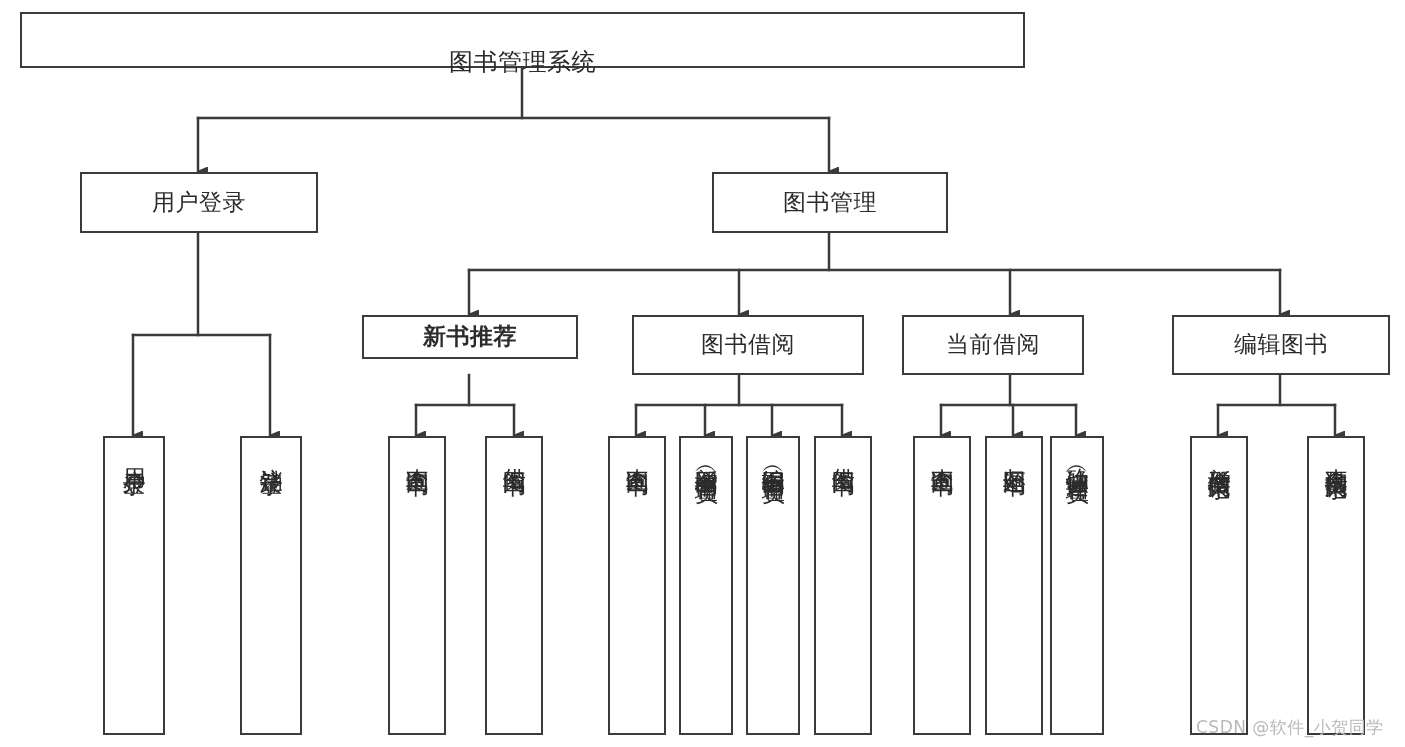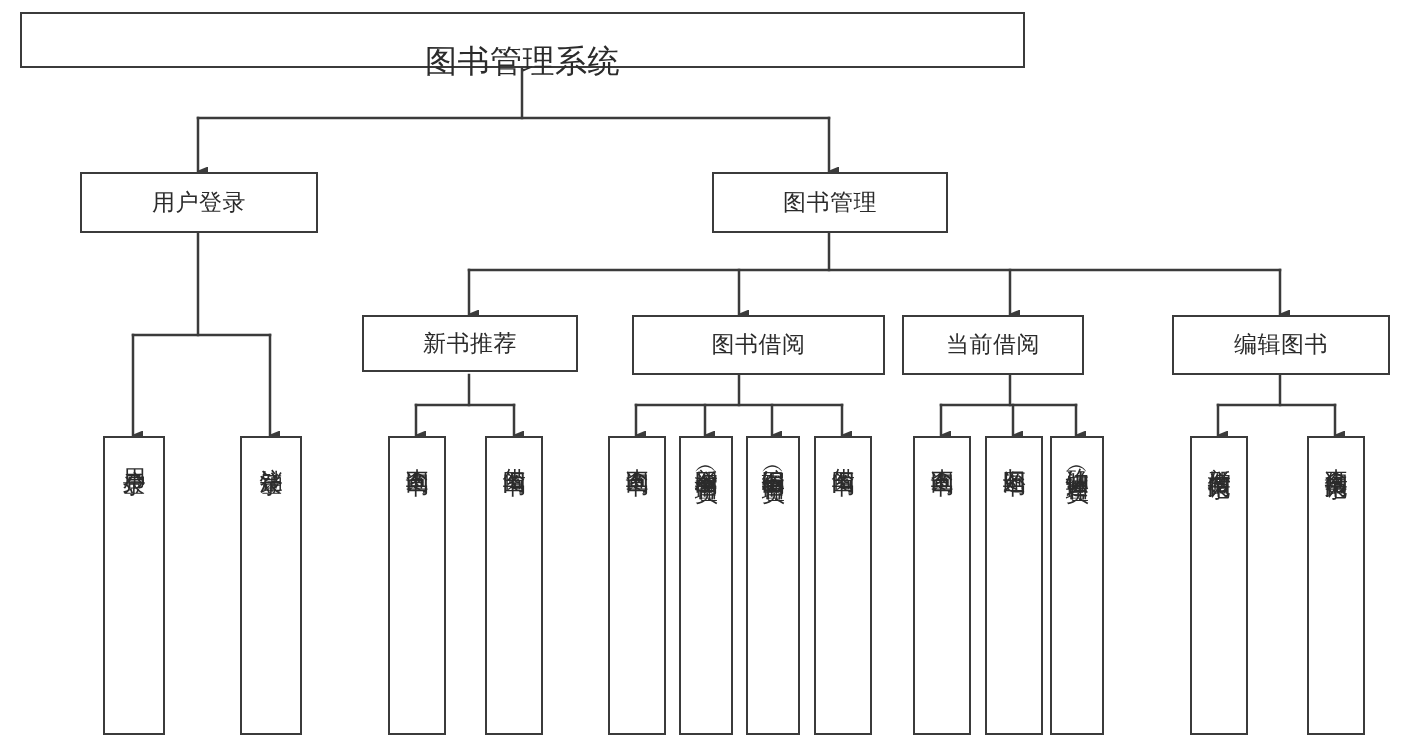--- a/index.html
+++ b/index.html
@@ -43,21 +43,21 @@
     letter-spacing: 0.5px;
   }
   .node.horizontal .node-label {
     font-size: 23px;
     white-space: nowrap;
   }
   .node.root {
     border-width: 2px;
   }
   .node.root .node-label {
-    font-size: 32px;
+    font-size: 24px;
     margin-top: 44px;
   }
   .node.vertical {
     align-items: flex-start;
     padding-top: 12px;
   }
   .node.vertical .node-label {
     writing-mode: vertical-rl;
     text-orientation: upright;
     font-size: 23px;
@@ -125,24 +125,24 @@
   <div id="nodes-layer">
       <div class="node root horizontal" style="left: 20px; top: 12px; width: 1005px; height: 56px;">
         <span class="node-label">图书管理系统</span>
       </div>
       <div class="node level1 horizontal" style="left: 80px; top: 172px; width: 238px; height: 61px;">
         <span class="node-label">用户登录</span>
       </div>
       <div class="node level1 horizontal" style="left: 712px; top: 172px; width: 236px; height: 61px;">
         <span class="node-label">图书管理</span>
       </div>
-      <div class="node level2 horizontal" style="left: 362px; top: 315px; width: 216px; height: 57px;">
+      <div class="node level2 horizontal" style="left: 362px; top: 315px; width: 216px; height: 44px; font-weight: bold;">
         <span class="node-label">新书推荐</span>
       </div>
-      <div class="node level2 horizontal" style="left: 632px; top: 315px; width: 253px; height: 60px;">
+      <div class="node level2 horizontal" style="left: 632px; top: 315px; width: 232px; height: 60px;">
         <span class="node-label">图书借阅</span>
       </div>
       <div class="node level2 horizontal" style="left: 902px; top: 315px; width: 182px; height: 60px;">
         <span class="node-label">当前借阅</span>
       </div>
       <div class="node level2 horizontal" style="left: 1172px; top: 315px; width: 218px; height: 60px;">
         <span class="node-label">编辑图书</span>
       </div>
       <div class="node leaf vertical" style="left: 103px; top: 436px; width: 62px; height: 299px;">
         <span class="node-label">用户登录</span>
@@ -178,14 +178,15 @@
         <span class="node-label">确认归还（管理员）</span>
       </div>
       <div class="node leaf vertical" style="left: 1190px; top: 436px; width: 58px; height: 299px;">
         <span class="node-label">新增借阅记录</span>
       </div>
       <div class="node leaf vertical" style="left: 1307px; top: 436px; width: 58px; height: 299px;">
         <span class="node-label">查询借阅记录</span>
       </div>
     </div>
 
+  <div id="watermark" style="left: 1196px; top: 716px;">CSDN @软件_小贺同学</div>
 
 </div>
 
 </body></html>

